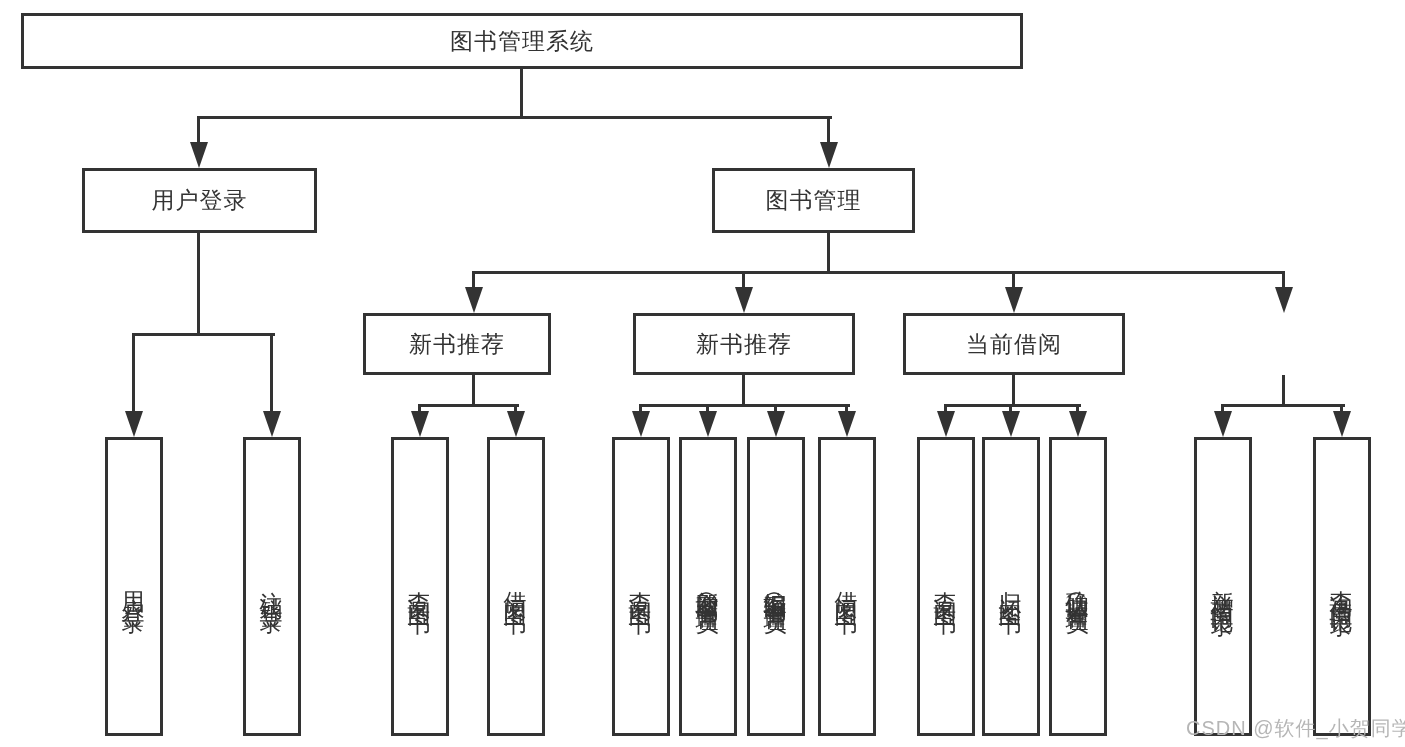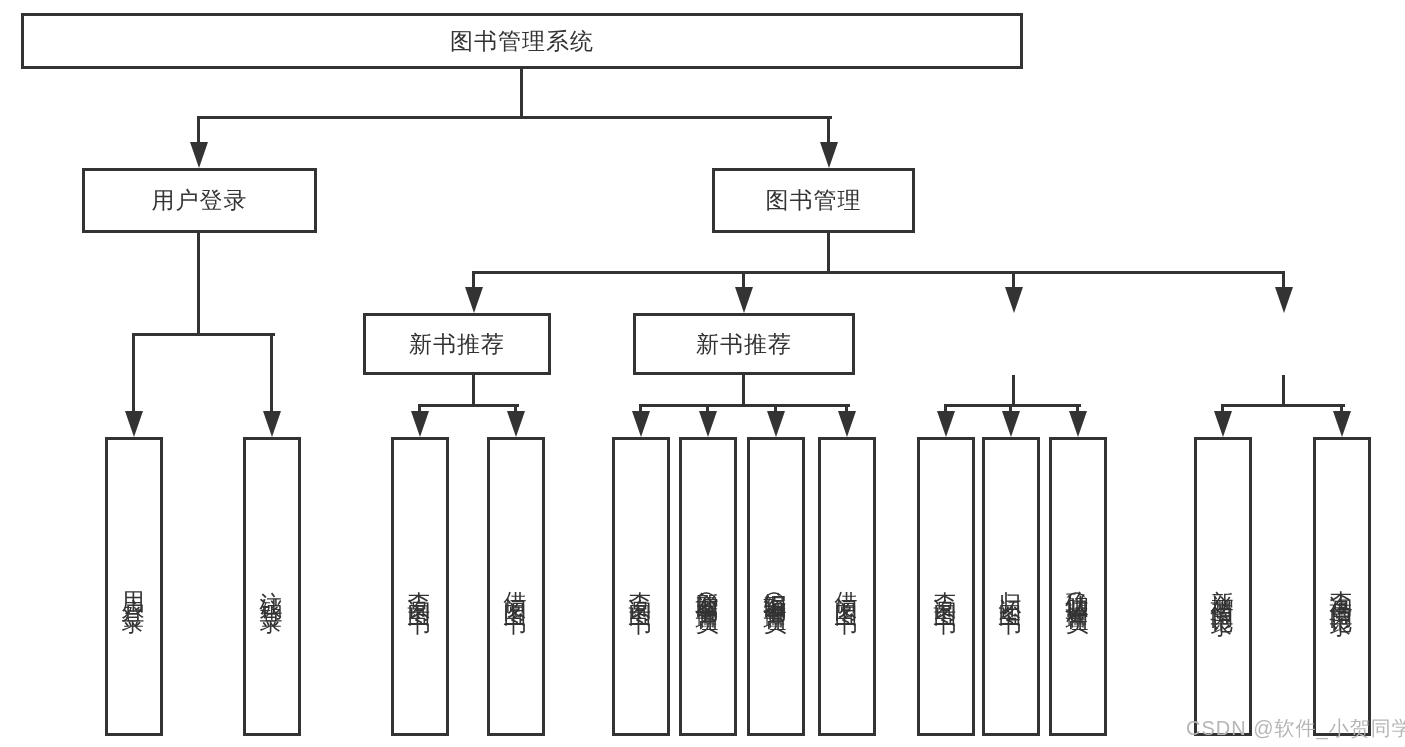--- a/index.html
+++ b/index.html
@@ -88,20 +88,23 @@
   <div class="arrow" style="left:1005px;top:287px"></div>
   <div class="vline" style="left:1282px;top:271px;height:20px"></div>
   <div class="arrow" style="left:1275px;top:287px"></div>
 
   <div class="node hnode" style="left:363px;top:313px;width:188px;height:62px">
     <span>新书推荐</span>
   </div>
   <div class="node hnode" style="left:633px;top:313px;width:222px;height:62px">
     <span>新书推荐</span>
   </div>
+  <div class="node hnode" style="left:903px;top:313px;width:222px;height:62px">
+    <span>当前借阅</span>
+  </div>
 
   <div class="vline" style="left:472px;top:375px;height:32px"></div>
   <div class="hline" style="left:418px;top:404px;width:101px"></div>
   <div class="vline" style="left:418px;top:404px;height:12px"></div>
   <div class="arrow" style="left:411px;top:411px"></div>
   <div class="vline" style="left:514px;top:404px;height:12px"></div>
   <div class="arrow" style="left:507px;top:411px"></div>
 
   <div class="vline" style="left:742px;top:375px;height:32px"></div>
   <div class="hline" style="left:639px;top:404px;width:211px"></div>

